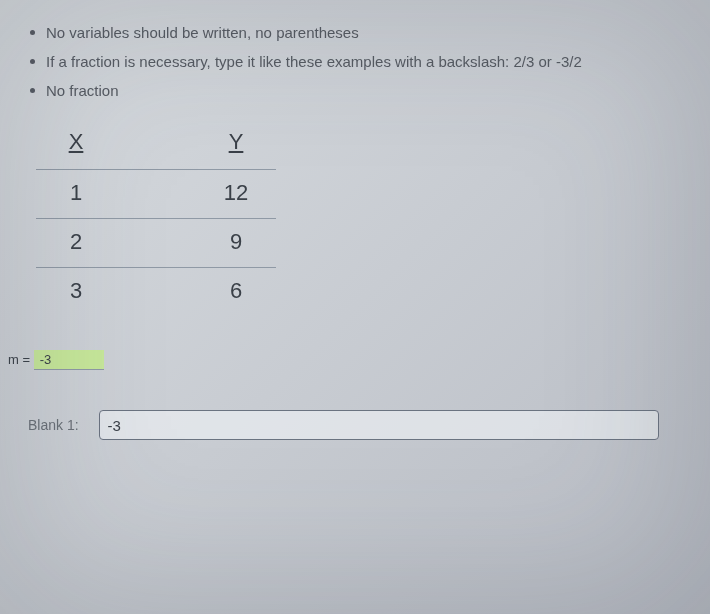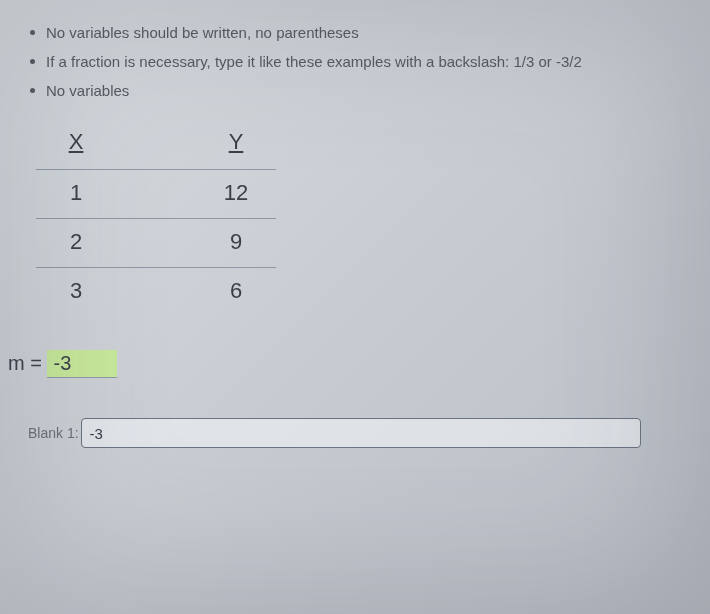--- a/index.html
+++ b/index.html
@@ -58,34 +58,34 @@
     font-size: 22px;
     padding-bottom: 14px;
   }
   .xytable tr { border-bottom: 1px solid #8f99a5; }
   .xytable tr:last-child { border-bottom: none; }
   .xytable th:first-child, .xytable td:first-child { padding-right: 40px; }
   .xytable th:last-child, .xytable td:last-child { padding-left: 40px; }
 
   .equation {
     margin: 34px 0 40px -20px;
-    font-size: 20px;
+    font-size: 13px;
     color: #3a4048;
   }
   .equation .answer {
     display: inline-block;
     background: #c7e89a;
     padding: 2px 22px 2px 6px;
     border-bottom: 1px solid #8f99a5;
     min-width: 70px;
   }
   .blank-row {
     display: flex;
     align-items: center;
-    gap: 2px;
+    gap: 20px;
     margin-top: 30px;
   }
   .blank-label {
     font-size: 14px;
     color: #6a7078;
     white-space: nowrap;
   }
   .blank-input {
     flex: 1;
     height: 30px;
@@ -105,22 +105,22 @@
     box-shadow: inset 0 0 140px 30px rgba(60,65,75,.18);
   }
 </style>
 </head>
 <body>
 
 <div class="content">
 
   <ul class="rules">
     <li><span>No variables should be written, no parentheses</span></li>
-    <li><span>If a fraction is necessary, type it like these examples with a backslash: 1/3 or -3/2</span></li>
-    <li><span>No variables</span></li>
+    <li><span>If a fraction is necessary, type it like these examples with a backslash: 2/3 or -3/2</span></li>
+    <li><span>No fraction</span></li>
   </ul>
 
   <table class="xytable">
     <tbody>
         <tr>
       <th>X</th>
       <th>Y</th>
     </tr>
     <tr>
       <td>1</td>

